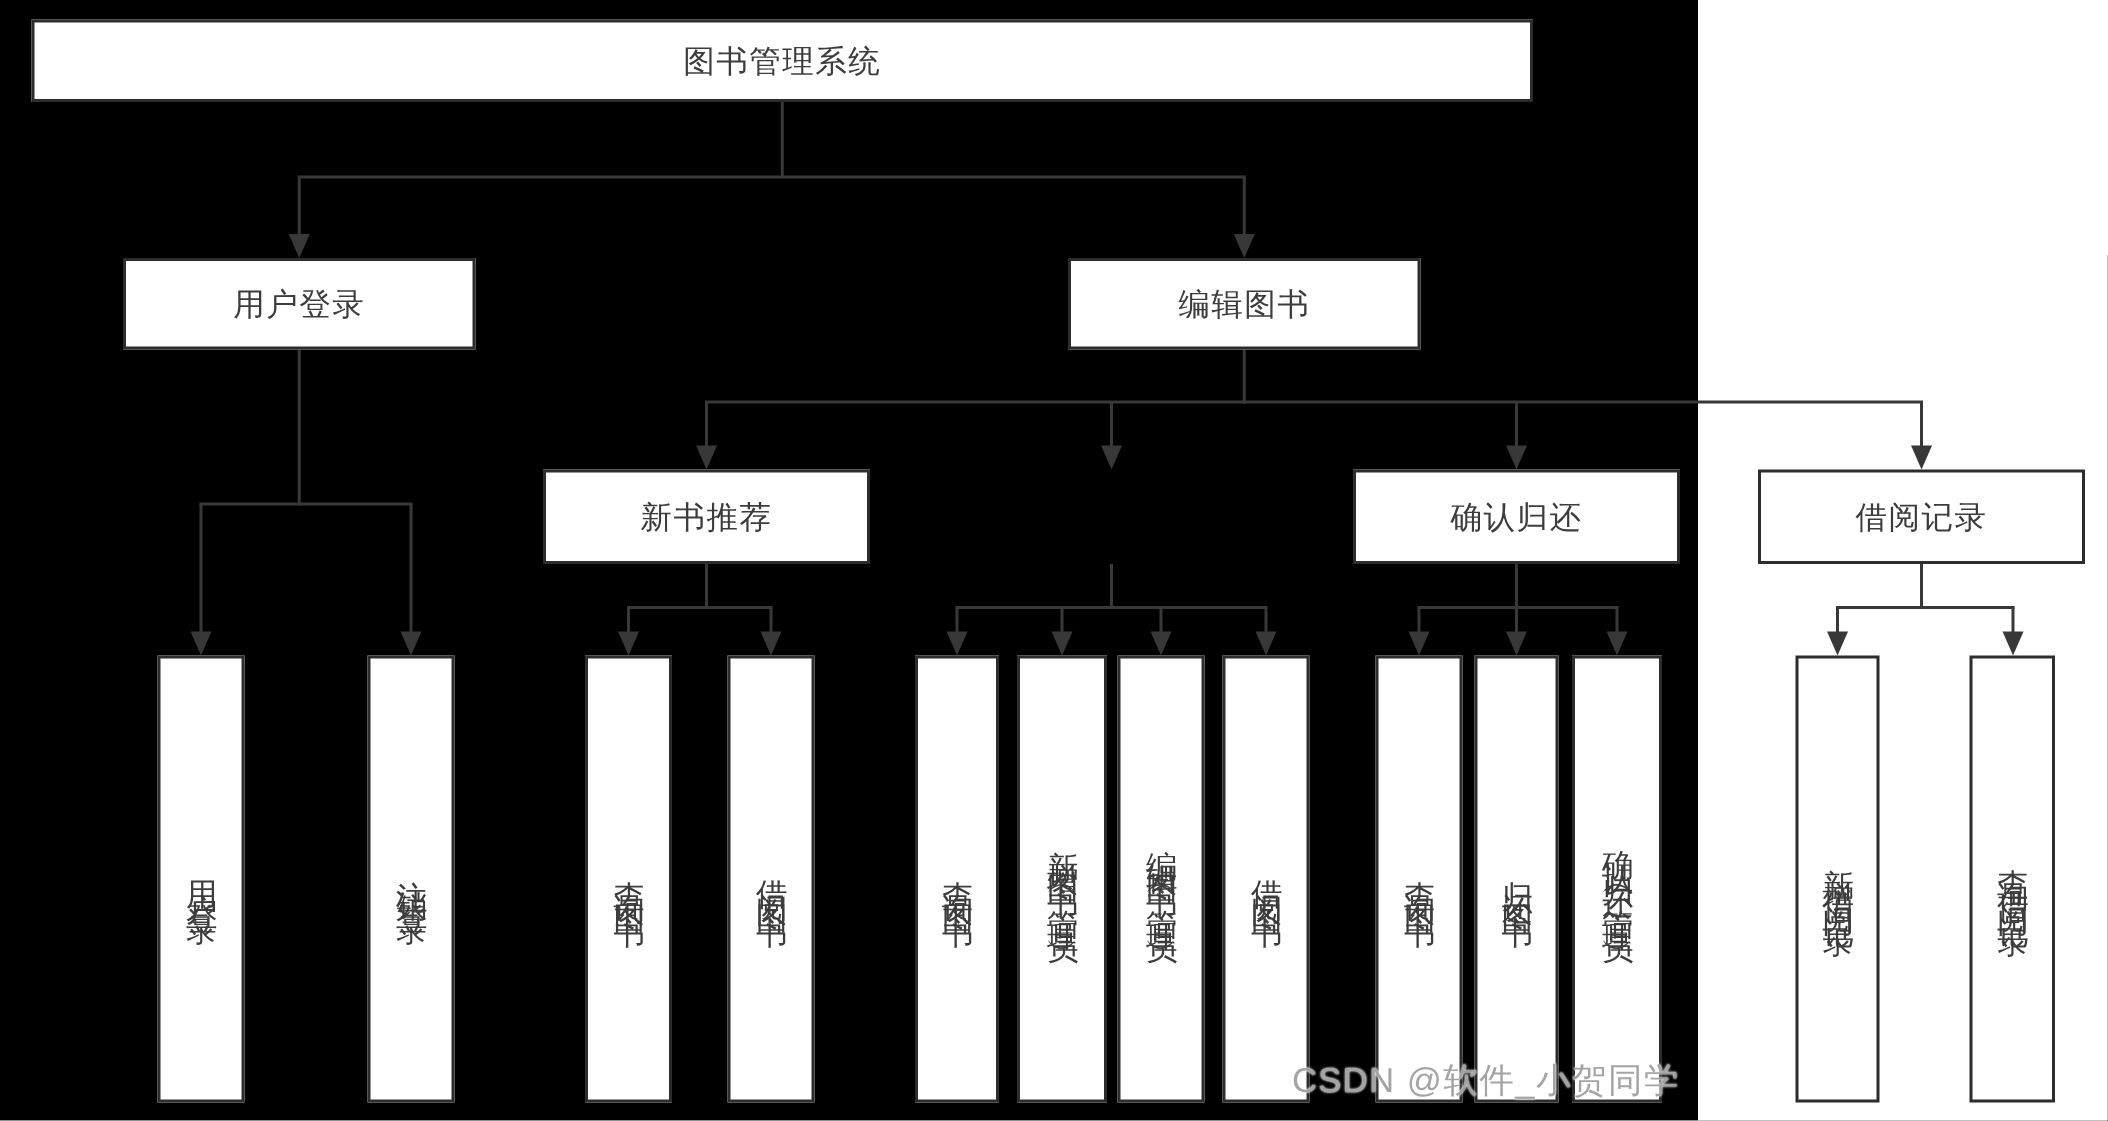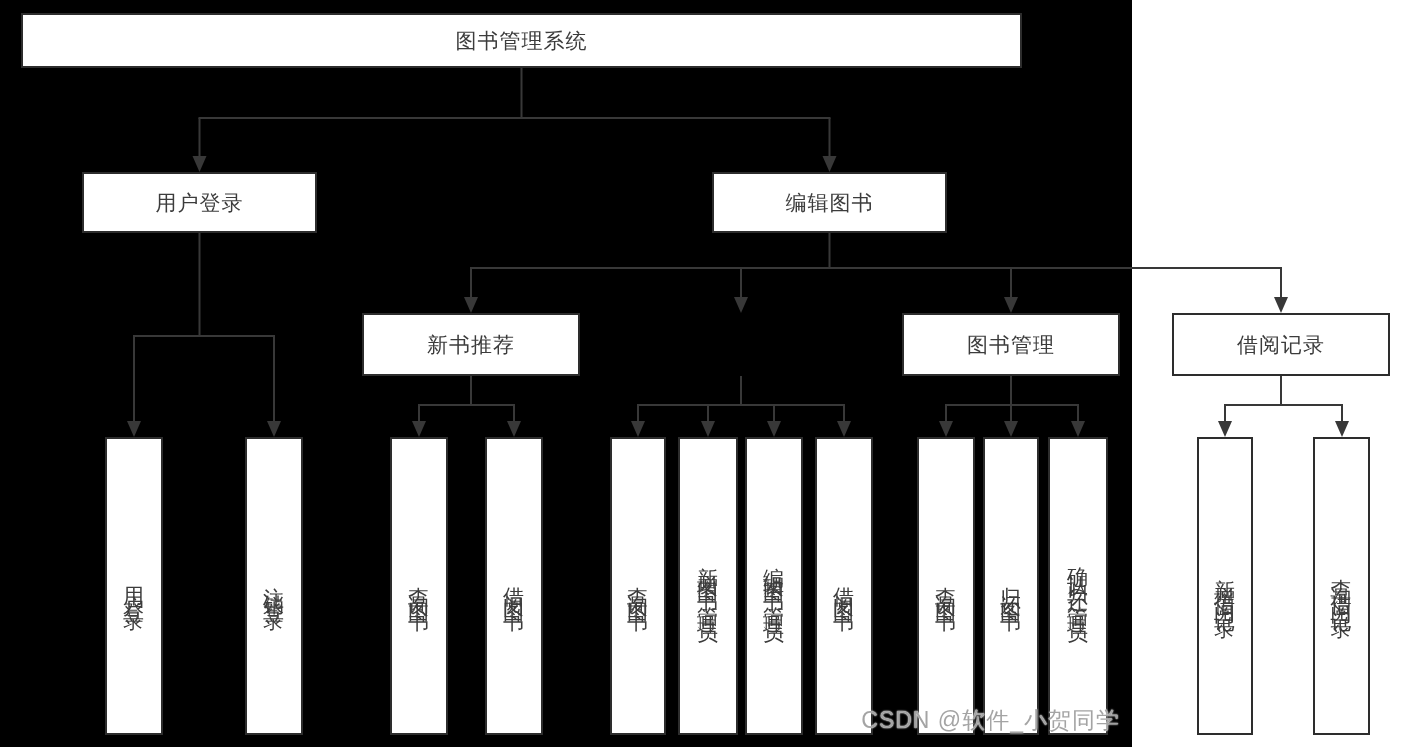--- a/index.html
+++ b/index.html
@@ -148,21 +148,21 @@
       <path d="M1335,421 L1349,421 L1342,437 Z"></path>
     </g>
   </svg>
 
   <div class="node root">图书管理系统</div>
 
   <div class="node b-user">用户登录</div>
   <div class="node b-book">编辑图书</div>
 
   <div class="node mid m1">新书推荐</div>
-  <div class="node mid m3">图书管理</div>
+  <div class="node mid m3">确认归还</div>
   <div class="node mid m4">借阅记录</div>
 
   <div class="node leaf l1">
     <span class="leaf-text">用户登录</span>
   </div>
   <div class="node leaf l2">
     <span class="leaf-text">注销登录</span>
   </div>
 
   <div class="node leaf l3">

